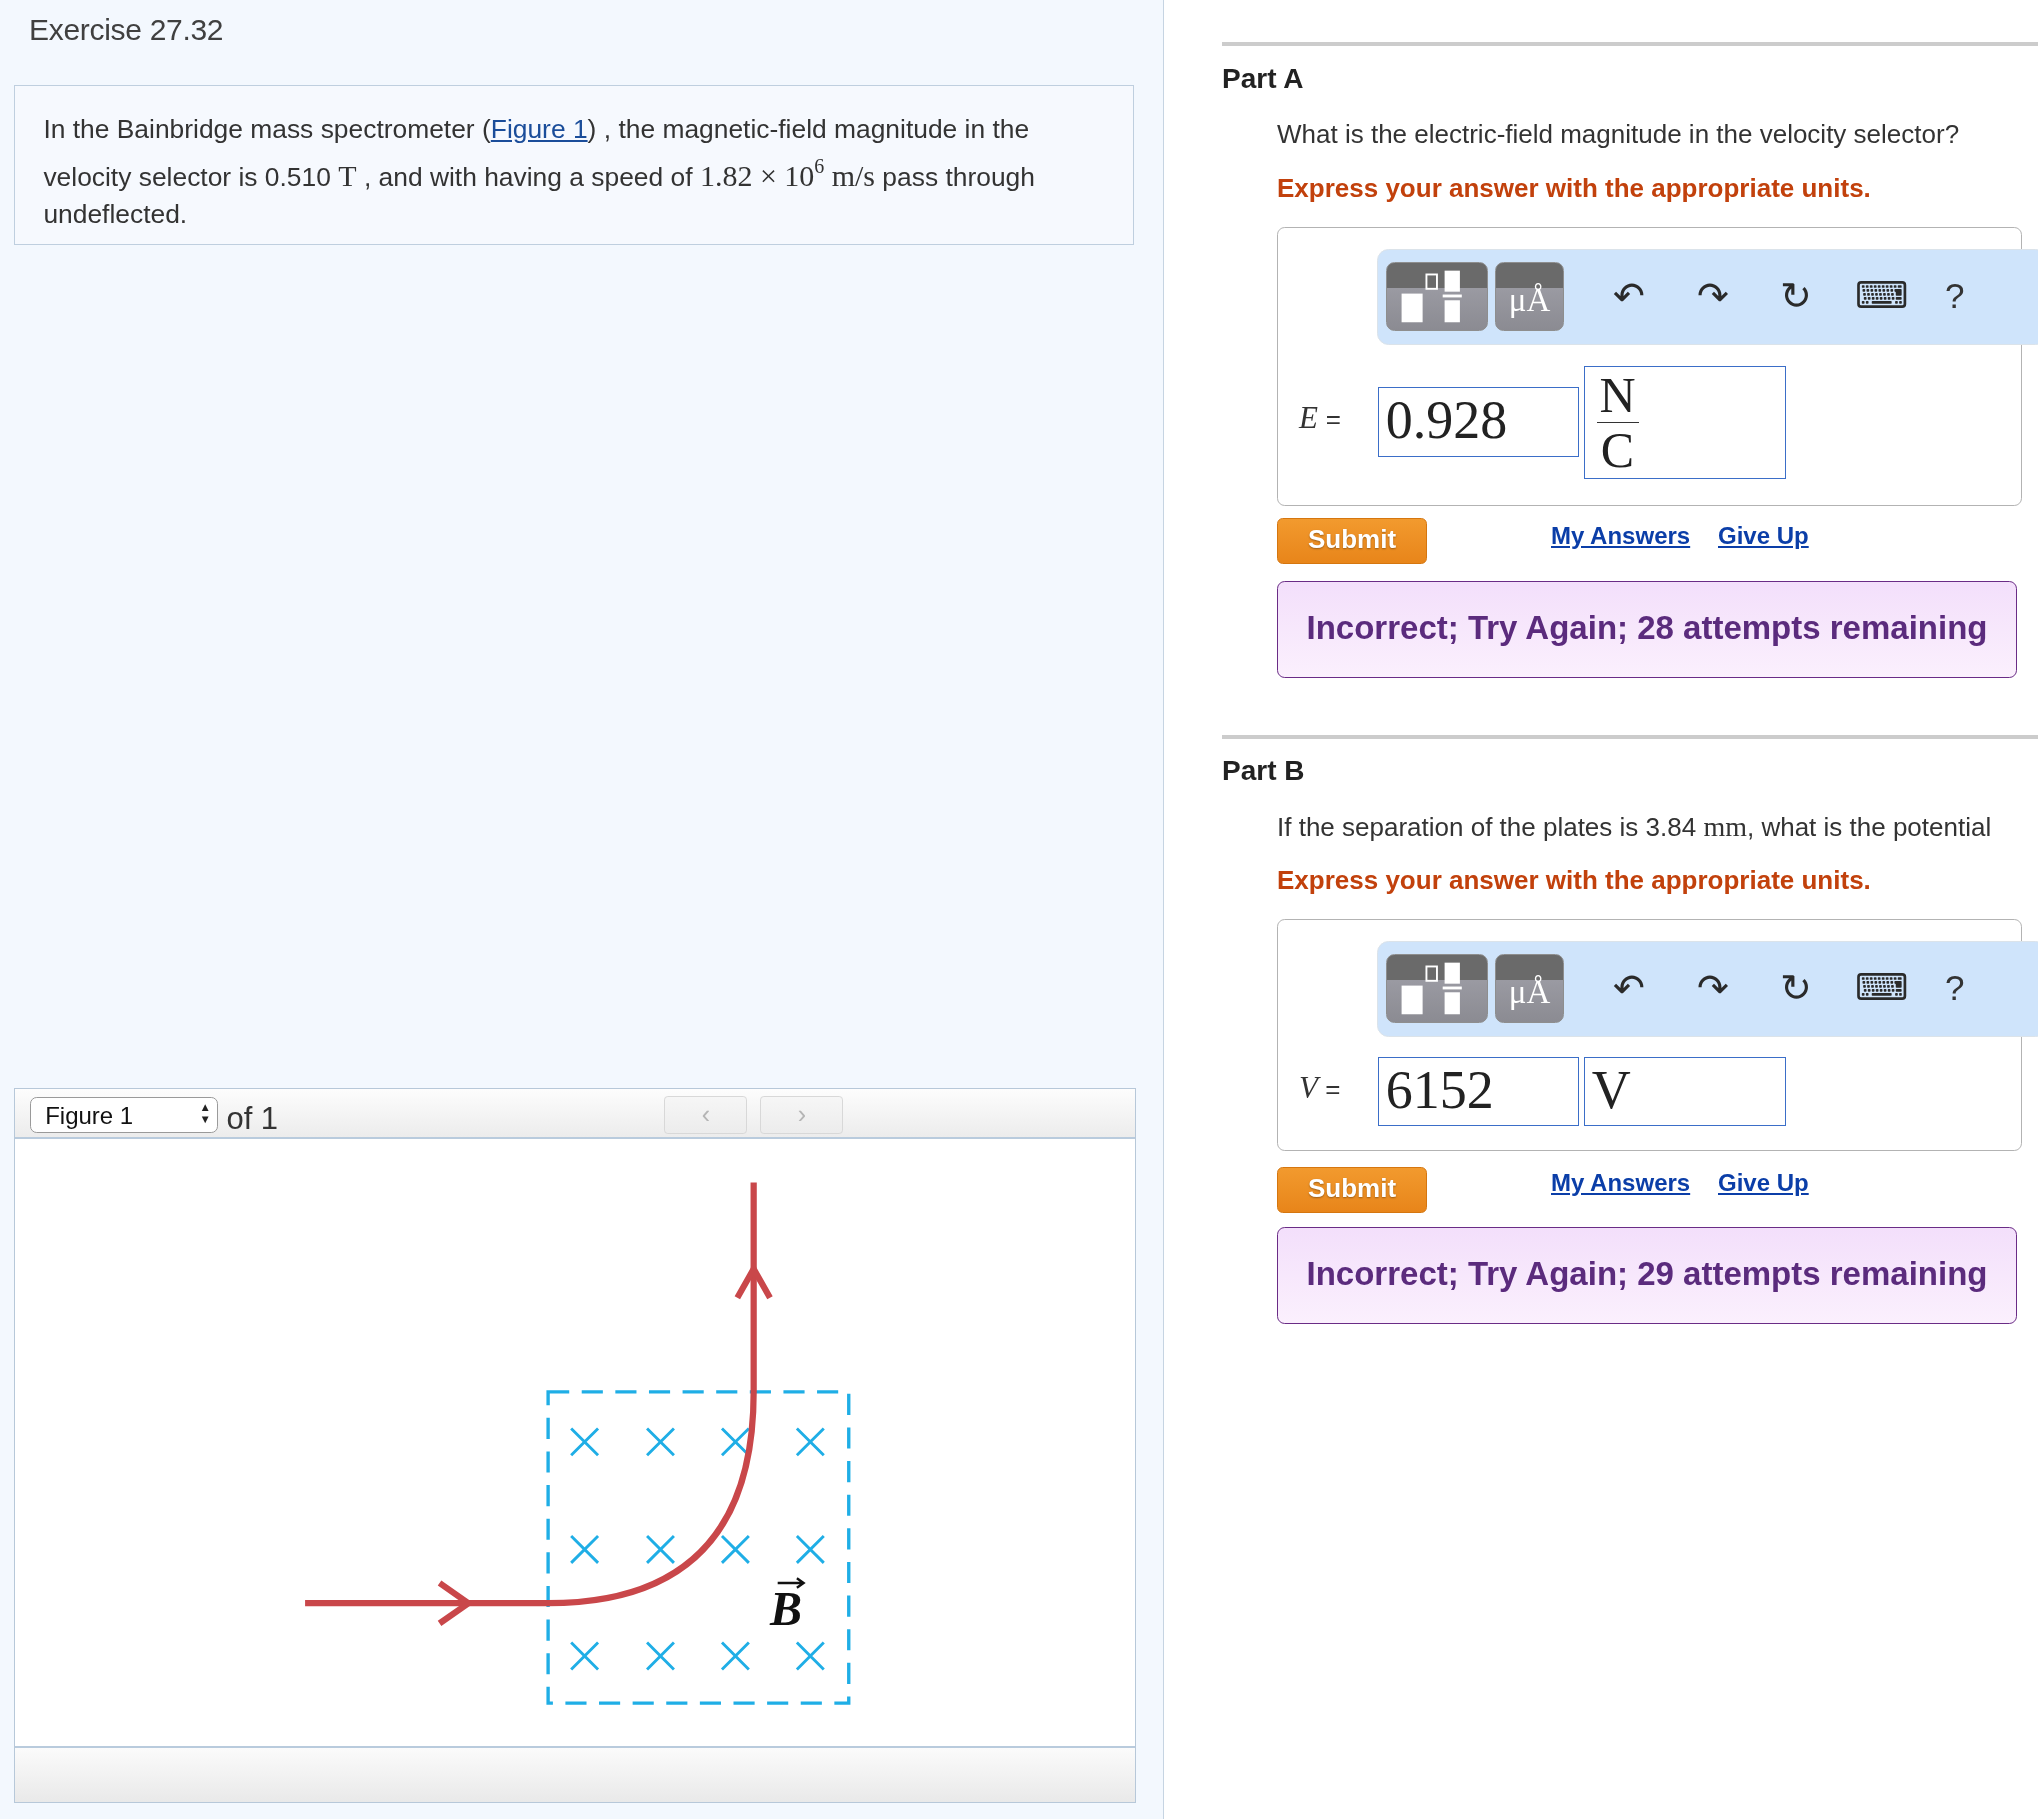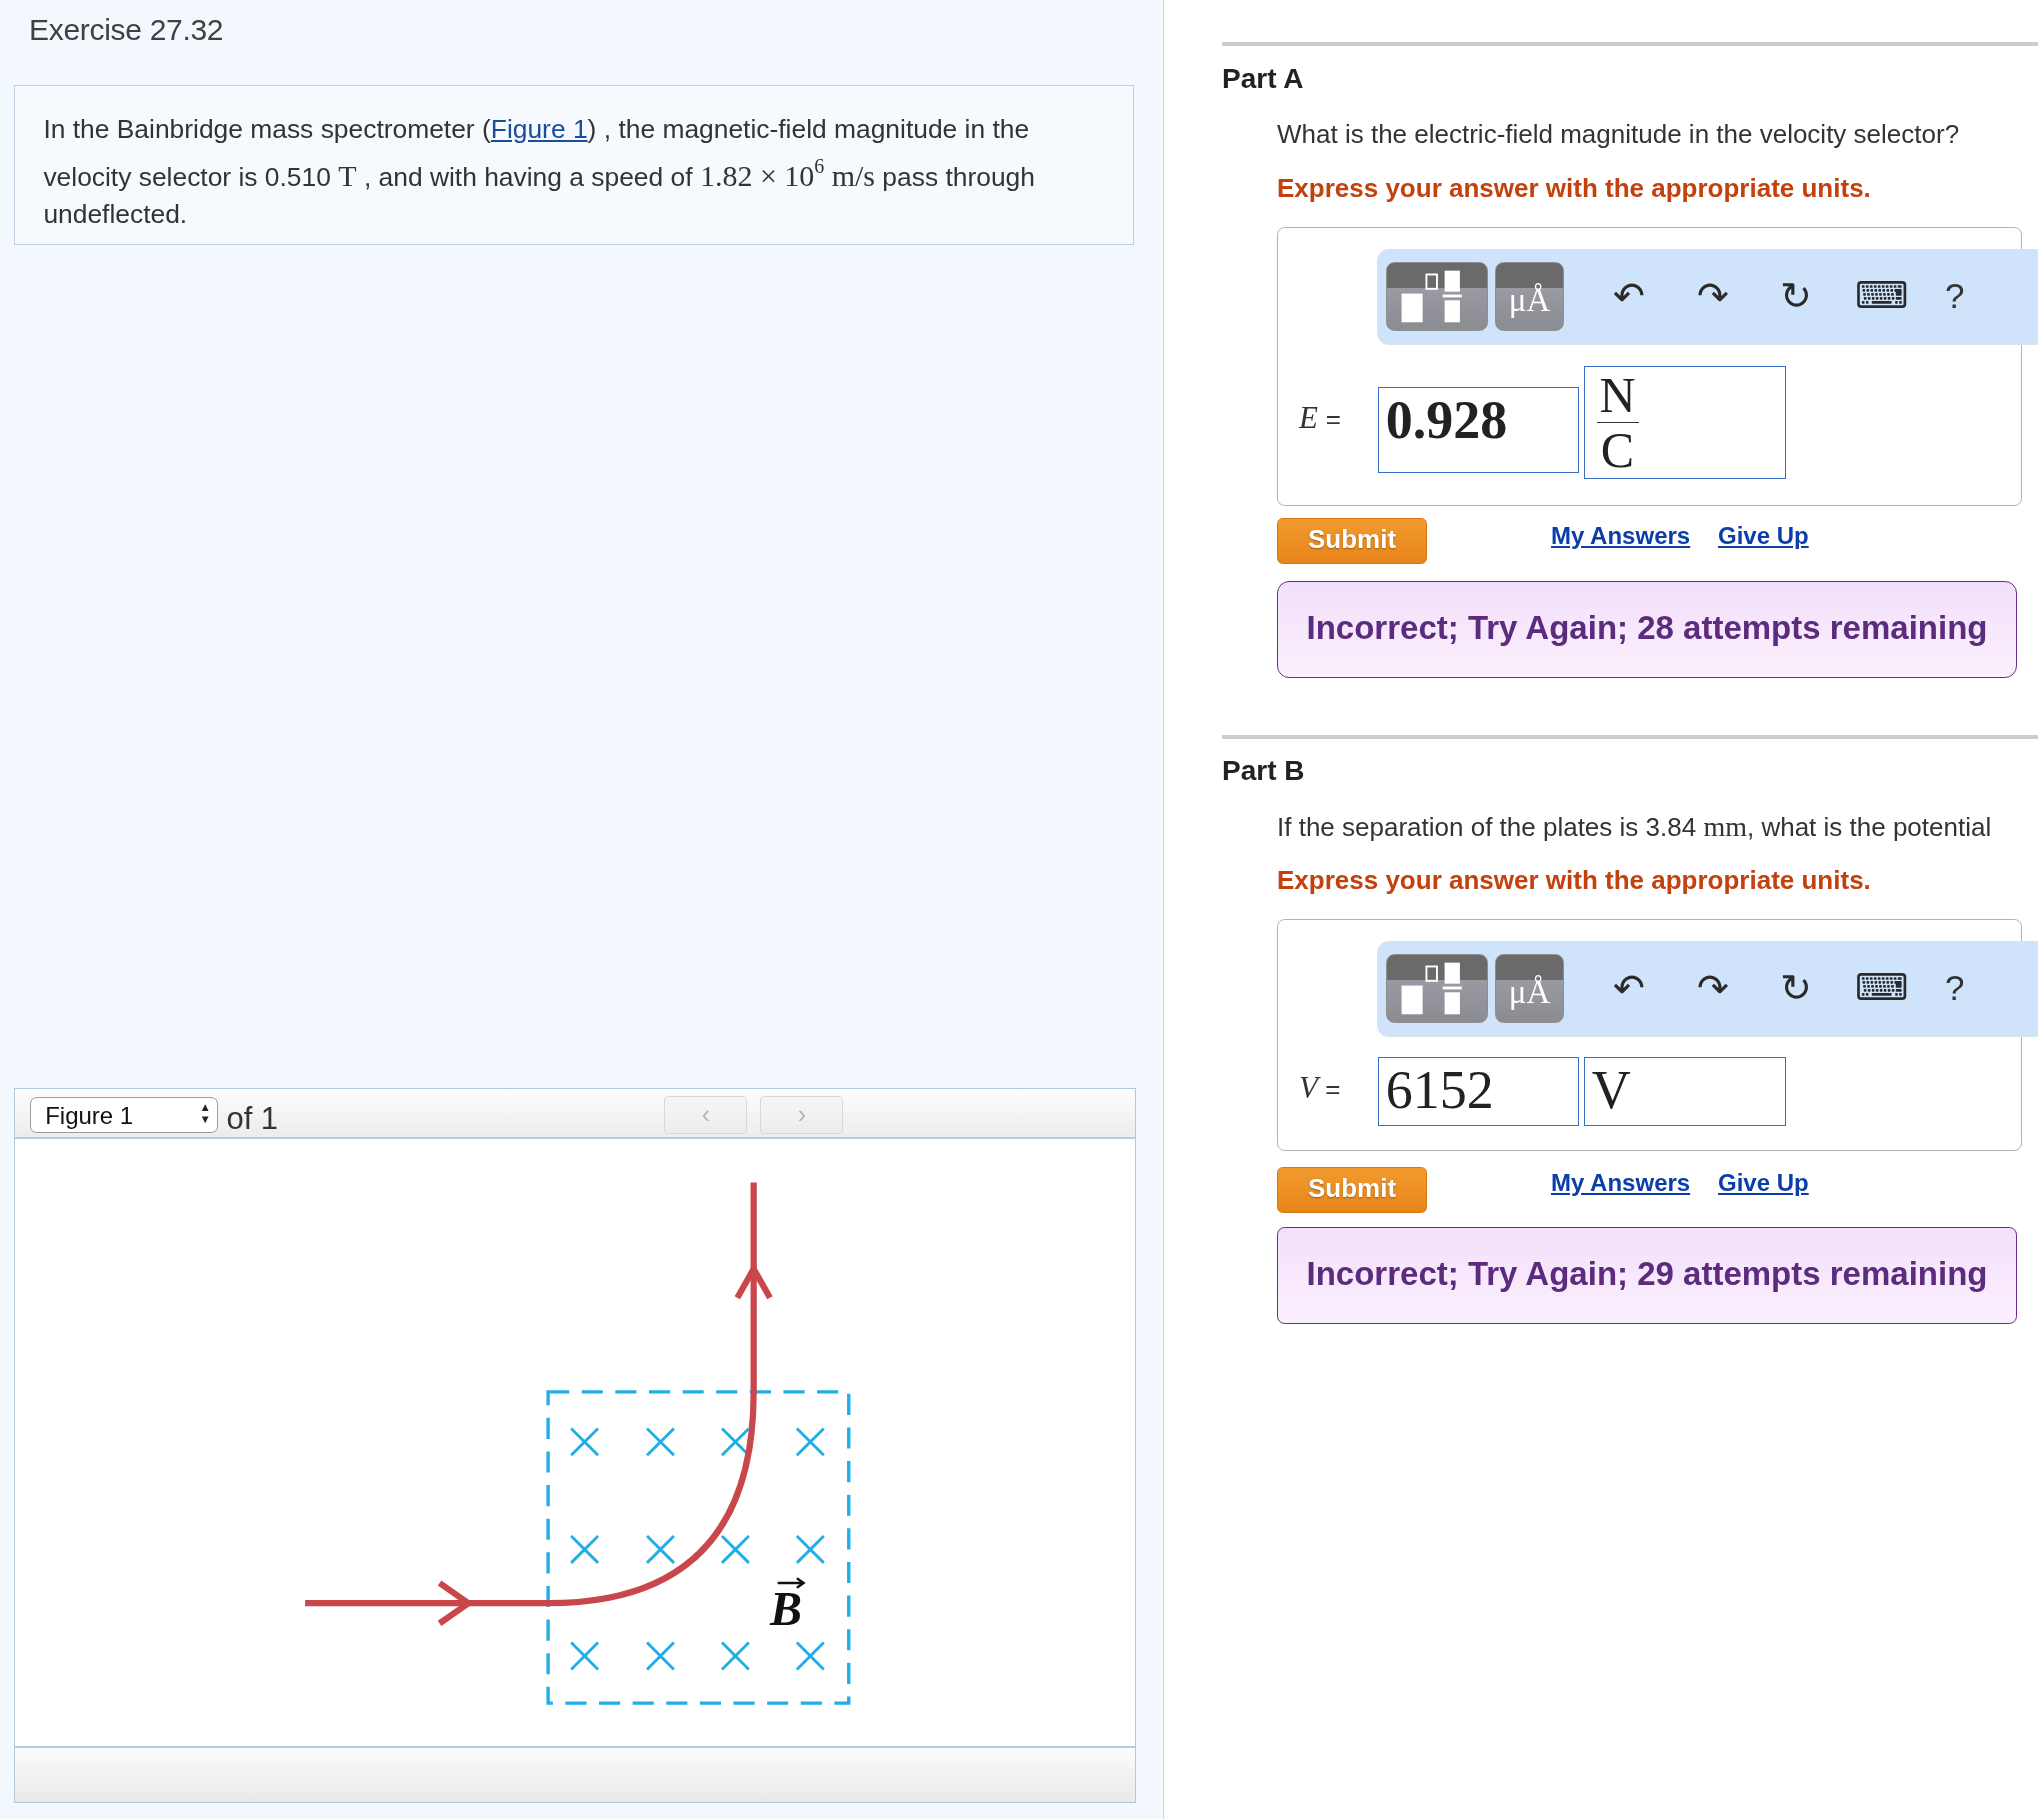--- a/index.html
+++ b/index.html
@@ -181,34 +181,34 @@
     </div>
     <div class="tb-btn" style="left:117px; width:69px; color:#fff; font-family:'Liberation Serif',serif; font-size:33px; text-align:center; line-height:75px;"><span>μÅ</span></div>
     <span class="tb-icon" style="left:235px;">↶</span>
     <span class="tb-icon" style="left:319px;">↷</span>
     <span class="tb-icon" style="left:402px;">↻</span>
     <span class="tb-icon" style="left:477px; font-size:37px;">⌨</span>
     <span class="tb-icon" style="left:567px; font-size:35px; color:#333;">?</span>
   </div>
 
   <div class="var-label" style="left:21px; top:172px;"><span>E</span> <span class="eq">=</span></div>
-  <div class="val-input" style="left:100px; top:159px; width:201px; height:86px; line-height:65px;font-weight:bold;">0.928</div>
+  <div class="val-input" style="left:100px; top:159px; width:201px; height:70px; line-height:65px;">0.928</div>
   <div class="val-input" style="left:306px; top:138px; width:202px; height:113px;">
     <div style="position:absolute; left:11.5px; top:1.9px; font-size:50px; line-height:52px; text-align:center; width:42px;">
       <div>N</div>
       <div style="border-top:1.9px solid #333; margin:1px 0;"></div>
       <div>C</div>
     </div>
   </div>
 </div>
 
 <div class="submit-btn" style="top:511px;">Submit</div>
 <a class="link" style="left:1551px; top:522px;">My Answers</a>
 <a class="link" style="left:1718px; top:522px;">Give Up</a>
-<div class="feedback" style="top:581px;border-radius:12px;">Incorrect; Try Again; 28 attempts remaining</div>
+<div class="feedback" style="top:581px;">Incorrect; Try Again; 28 attempts remaining</div>
 
 <div class="divider" style="top:735px;"></div>
 <div class="part-label" style="top:755px;">Part B</div>
 <div class="question" style="top:811px;"><span>If the separation of the plates is 3.84 </span><span class="math" style="font-size:28px;">mm</span><span>, what is the potential</span></div>
 <div class="instr" style="top:865px;">Express your answer with the appropriate units.</div>
 
 <div class="answer-box" style="top:919px; height:232px;">
   <div class="math-toolbar">
     <div class="tb-btn" style="left:7.7px; width:102px;">
       <svg width="98" height="65" viewBox="0 0 102 68">

